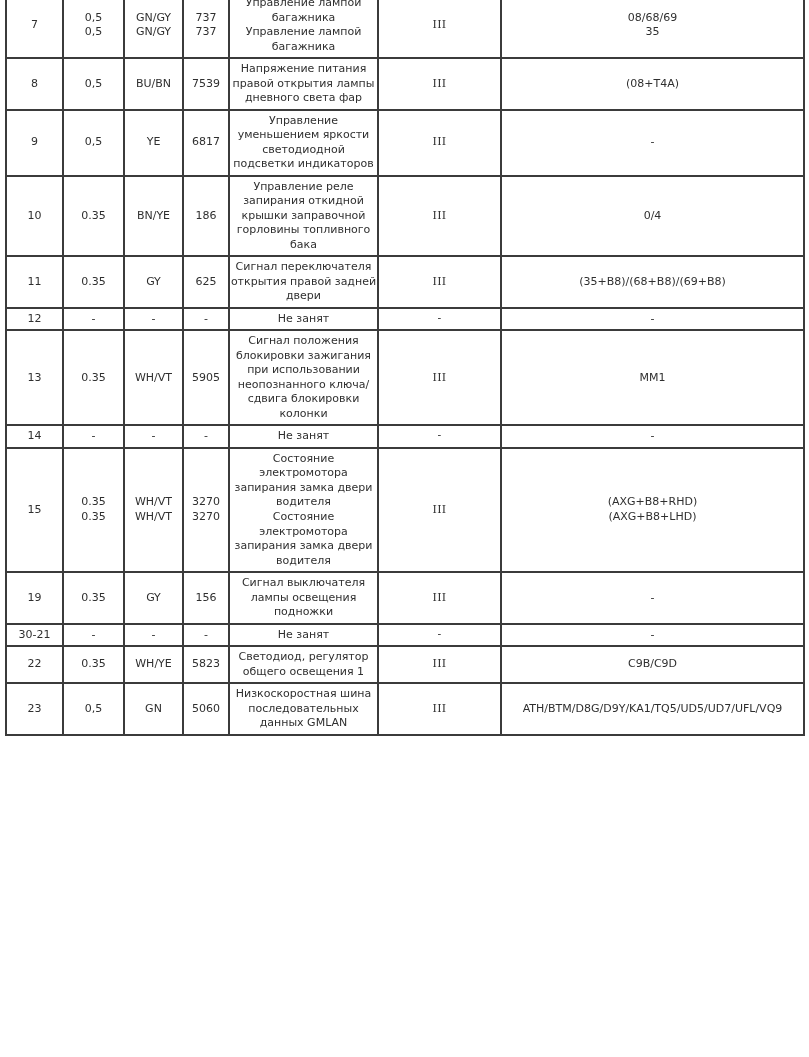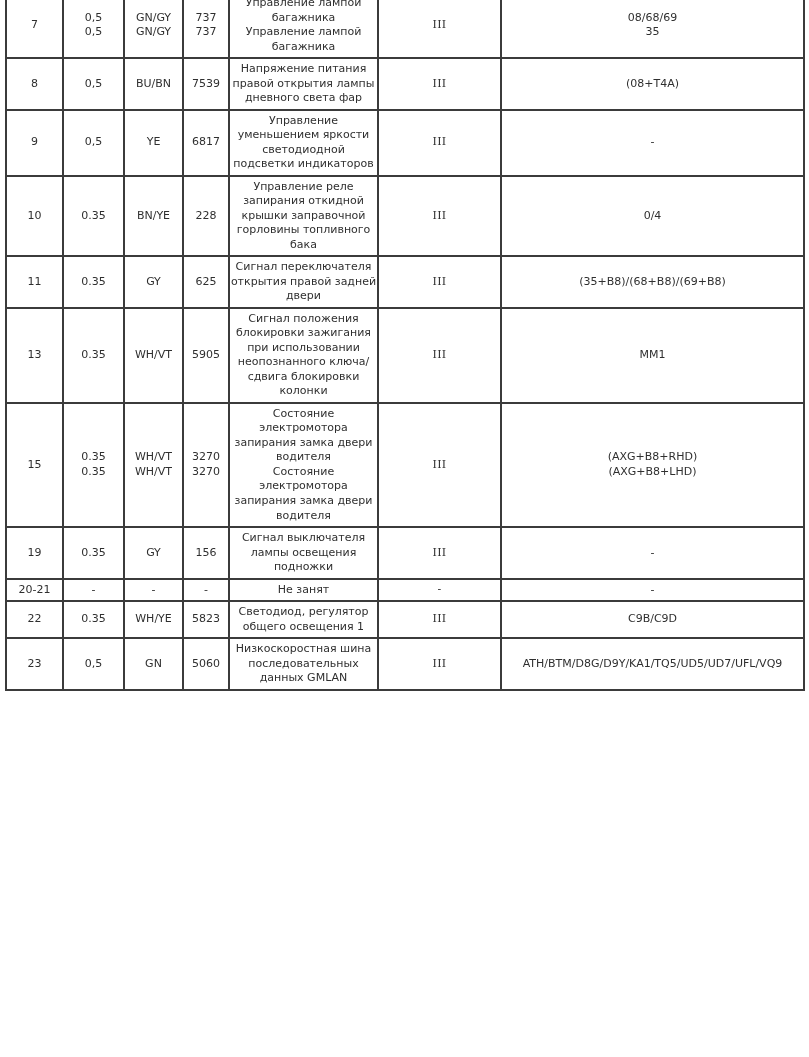--- a/index.html
+++ b/index.html
@@ -181,21 +181,21 @@
               <span>0.35</span>
             </span>
           </td>
           <td>
             <span class="stack">
               <span>BN/YE</span>
             </span>
           </td>
           <td>
             <span class="stack">
-              <span>228</span>
+              <span>186</span>
             </span>
           </td>
           <td class="func">
             <span class="stack">
               <span>Управление реле запирания откидной крышки заправочной горловины топливного бака</span>
             </span>
           </td>
           <td class="cat">III</td>
           <td class="opt">
             <span class="stack">
@@ -226,20 +226,49 @@
             </span>
           </td>
           <td class="cat">III</td>
           <td class="opt">
             <span class="stack">
               <span>(35+B8)/(68+B8)/(69+B8)</span>
             </span>
           </td>
         </tr>
         <tr>
+          <td>12</td>
+          <td>
+            <span class="stack">
+              <span>-</span>
+            </span>
+          </td>
+          <td>
+            <span class="stack">
+              <span>-</span>
+            </span>
+          </td>
+          <td>
+            <span class="stack">
+              <span>-</span>
+            </span>
+          </td>
+          <td class="func">
+            <span class="stack">
+              <span>Не занят</span>
+            </span>
+          </td>
+          <td class="cat">-</td>
+          <td class="opt">
+            <span class="stack">
+              <span>-</span>
+            </span>
+          </td>
+        </tr>
+        <tr>
           <td>13</td>
           <td>
             <span class="stack">
               <span>0.35</span>
             </span>
           </td>
           <td>
             <span class="stack">
               <span>WH/VT</span>
             </span>
@@ -251,20 +280,49 @@
           </td>
           <td class="func">
             <span class="stack">
               <span>Сигнал положения блокировки зажигания при использовании неопознанного ключа/сдвига блокировки колонки</span>
             </span>
           </td>
           <td class="cat">III</td>
           <td class="opt">
             <span class="stack">
               <span>MM1</span>
+            </span>
+          </td>
+        </tr>
+        <tr>
+          <td>14</td>
+          <td>
+            <span class="stack">
+              <span>-</span>
+            </span>
+          </td>
+          <td>
+            <span class="stack">
+              <span>-</span>
+            </span>
+          </td>
+          <td>
+            <span class="stack">
+              <span>-</span>
+            </span>
+          </td>
+          <td class="func">
+            <span class="stack">
+              <span>Не занят</span>
+            </span>
+          </td>
+          <td class="cat">-</td>
+          <td class="opt">
+            <span class="stack">
+              <span>-</span>
             </span>
           </td>
         </tr>
         <tr>
           <td>15</td>
           <td>
             <span class="stack">
               <span>0.35</span>
               <span>0.35</span>
             </span>
@@ -318,21 +376,21 @@
             </span>
           </td>
           <td class="cat">III</td>
           <td class="opt">
             <span class="stack">
               <span>-</span>
             </span>
           </td>
         </tr>
         <tr>
-          <td>20-21</td>
+          <td>30-21</td>
           <td>
             <span class="stack">
               <span>-</span>
             </span>
           </td>
           <td>
             <span class="stack">
               <span>-</span>
             </span>
           </td>

